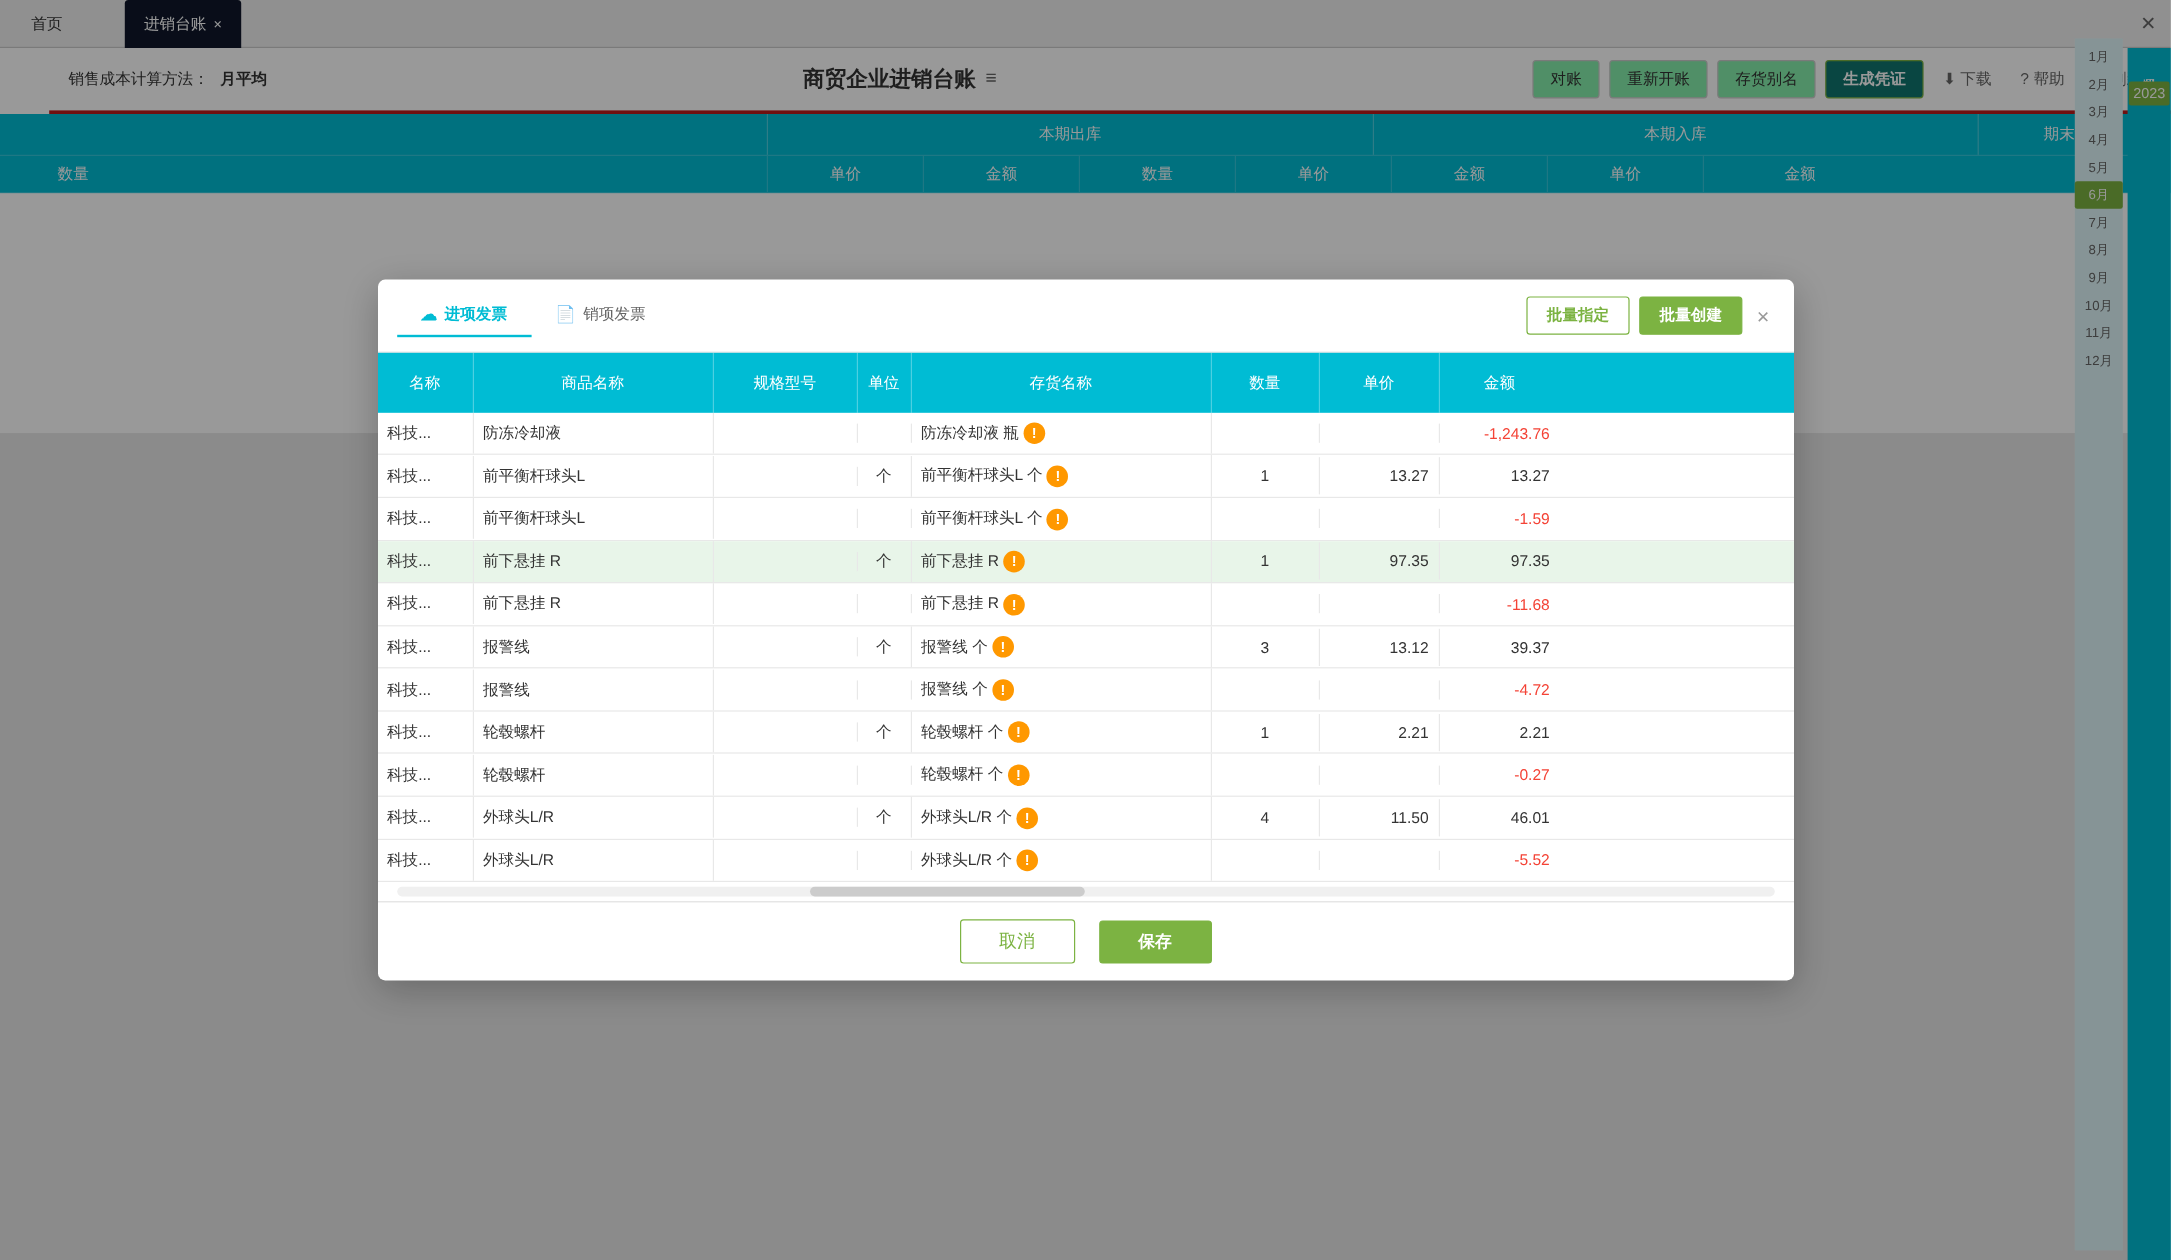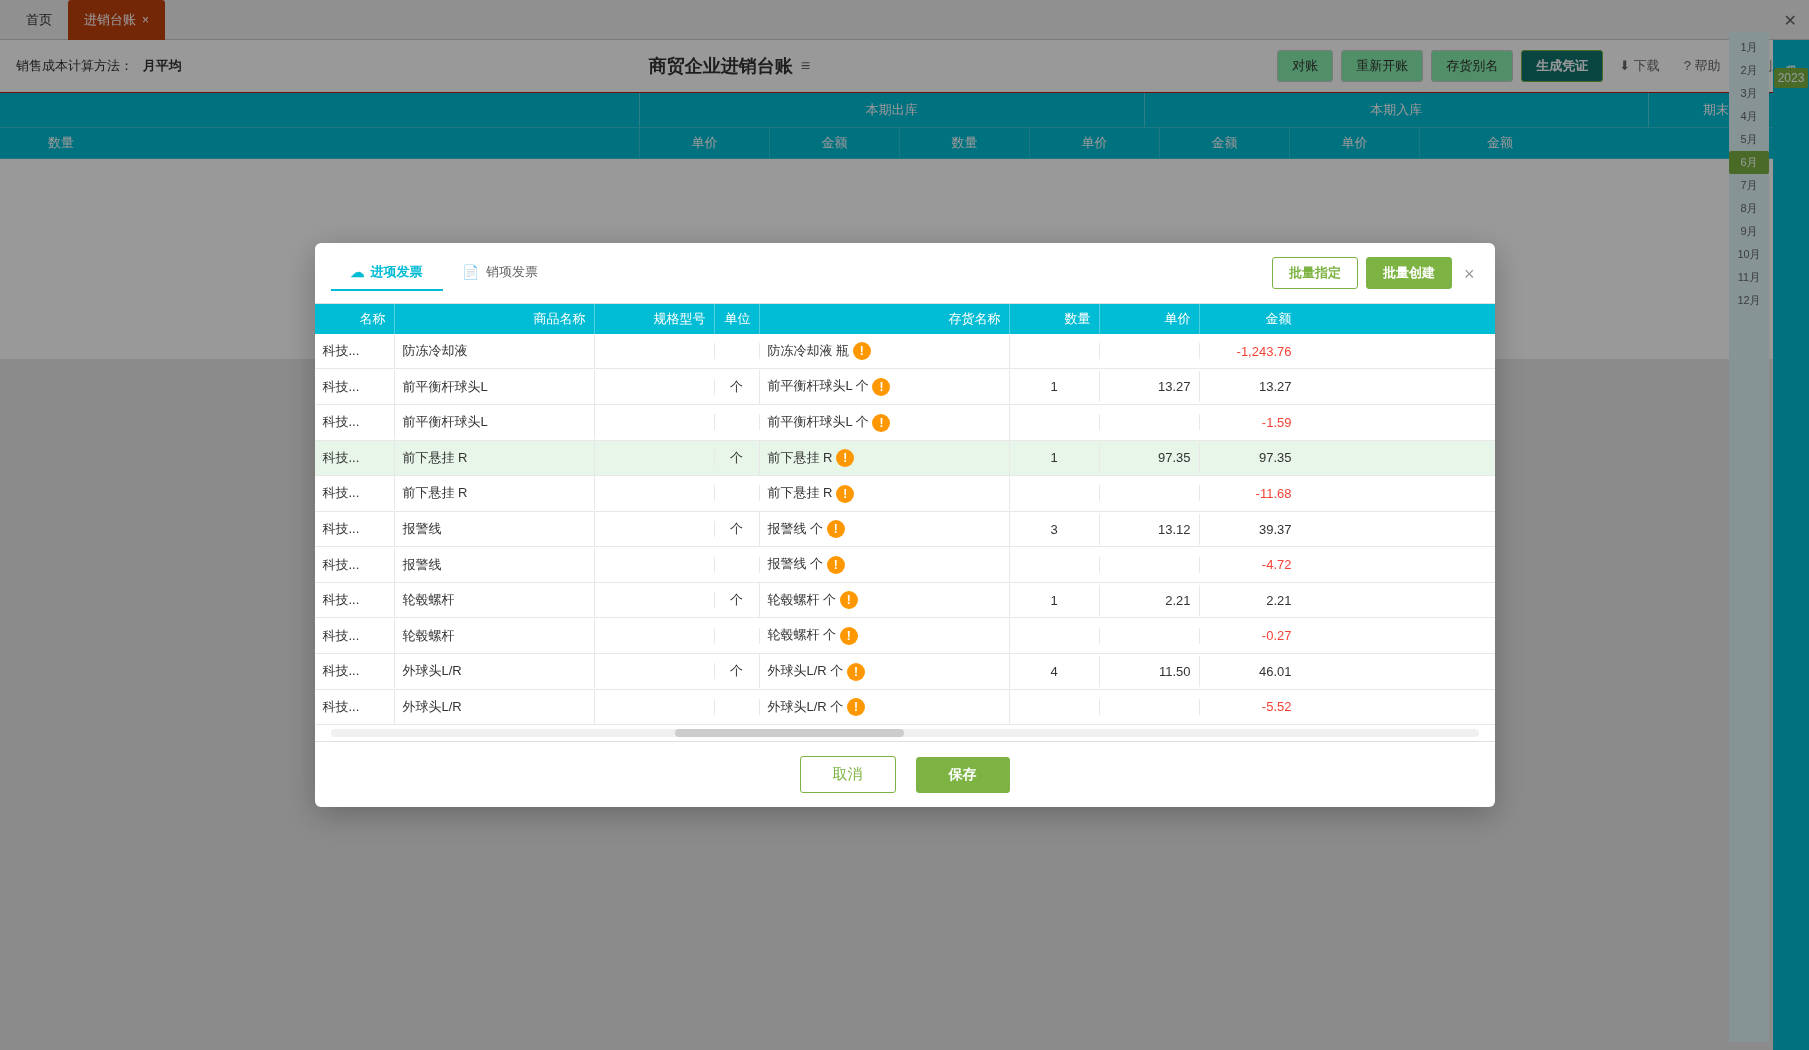--- a/index.html
+++ b/index.html
@@ -1,46 +1,47 @@
 <!DOCTYPE html>
 <html><head>
   <meta charset="utf-8">
   <style>
     * { box-sizing: border-box; margin: 0; padding: 0; }
     body { font-family: 'Microsoft YaHei', Arial, sans-serif; font-size: 13px; background: #e8e8e8; overflow: hidden; }
 
     
     .top-bar {
       display: flex; align-items: center; background: #f0f0f0; border-bottom: 1px solid #ccc;
-      height: 40px; padding: 0 10px; position: relative;
+      height: 40px; padding: 0 10px; position: relative; gap: 36px;
     }
     .tab-item {
       padding: 8px 16px; cursor: pointer; border-radius: 3px 3px 0 0; font-size: 13px;
       color: #333; height: 40px; display: flex; align-items: center;
     }
     .tab-item.active {
-      background: #c2410c; color: #fff; 
+      background: #0f172a; color: #fff; 
     }
     .tab-close {
       margin-left: 6px; cursor: pointer; font-size: 12px; color: #fff;
     }
     .window-close {
       position: absolute; right: 12px; top: 50%; transform: translateY(-50%);
       font-size: 16px; cursor: pointer; color: #666;
     }
 
     
     .main-content {
       background: #fff; 
     }
 
     
     .toolbar {
       display: flex; align-items: center; padding: 10px 16px; background: #fff;
-      border-bottom: 1px solid #b91c1c;
+      border-bottom: 3px solid #b91c1c;
+      margin-left: 41px;
     }
     .toolbar-left { font-size: 13px; color: #333; }
     .toolbar-title {
       flex: 1; text-align: center; font-size: 18px; font-weight: bold; color: #333;
       display: flex; align-items: center; justify-content: center; gap: 8px;
     }
     .toolbar-right { display: flex; align-items: center; gap: 8px; }
     .btn {
       padding: 6px 14px; border-radius: 3px; cursor: pointer; font-size: 13px;
       border: 1px solid #ccc; background: #86efac; color: #333;
@@ -86,21 +87,21 @@
     .btn-batch-create { background: #7cb342; border: 1px solid #7cb342; color: #fff; }
     .modal-close { cursor: pointer; font-size: 18px; color: #999; background: none; border: none; padding: 4px; }
 
     
     .modal-table-header {
       display: grid;
       grid-template-columns: 80px 200px 120px 45px 250px 90px 100px 100px;
       background: #00bcd4; color: #fff;
     }
     .modal-th {
-      padding: 6px 8px; text-align: right; font-size: 13px;
+      padding: 16px 8px; text-align: center; font-size: 13px;
       border-right: 1px solid rgba(255,255,255,0.3);
     }
     .modal-th:last-child { border-right: none; }
 
     .modal-table-body { overflow-y: auto; flex: 1; }
     .modal-tr {
       display: grid;
       grid-template-columns: 80px 200px 120px 45px 250px 90px 100px 100px;
       border-bottom: 1px solid #e8e8e8; align-items: center;
     }

